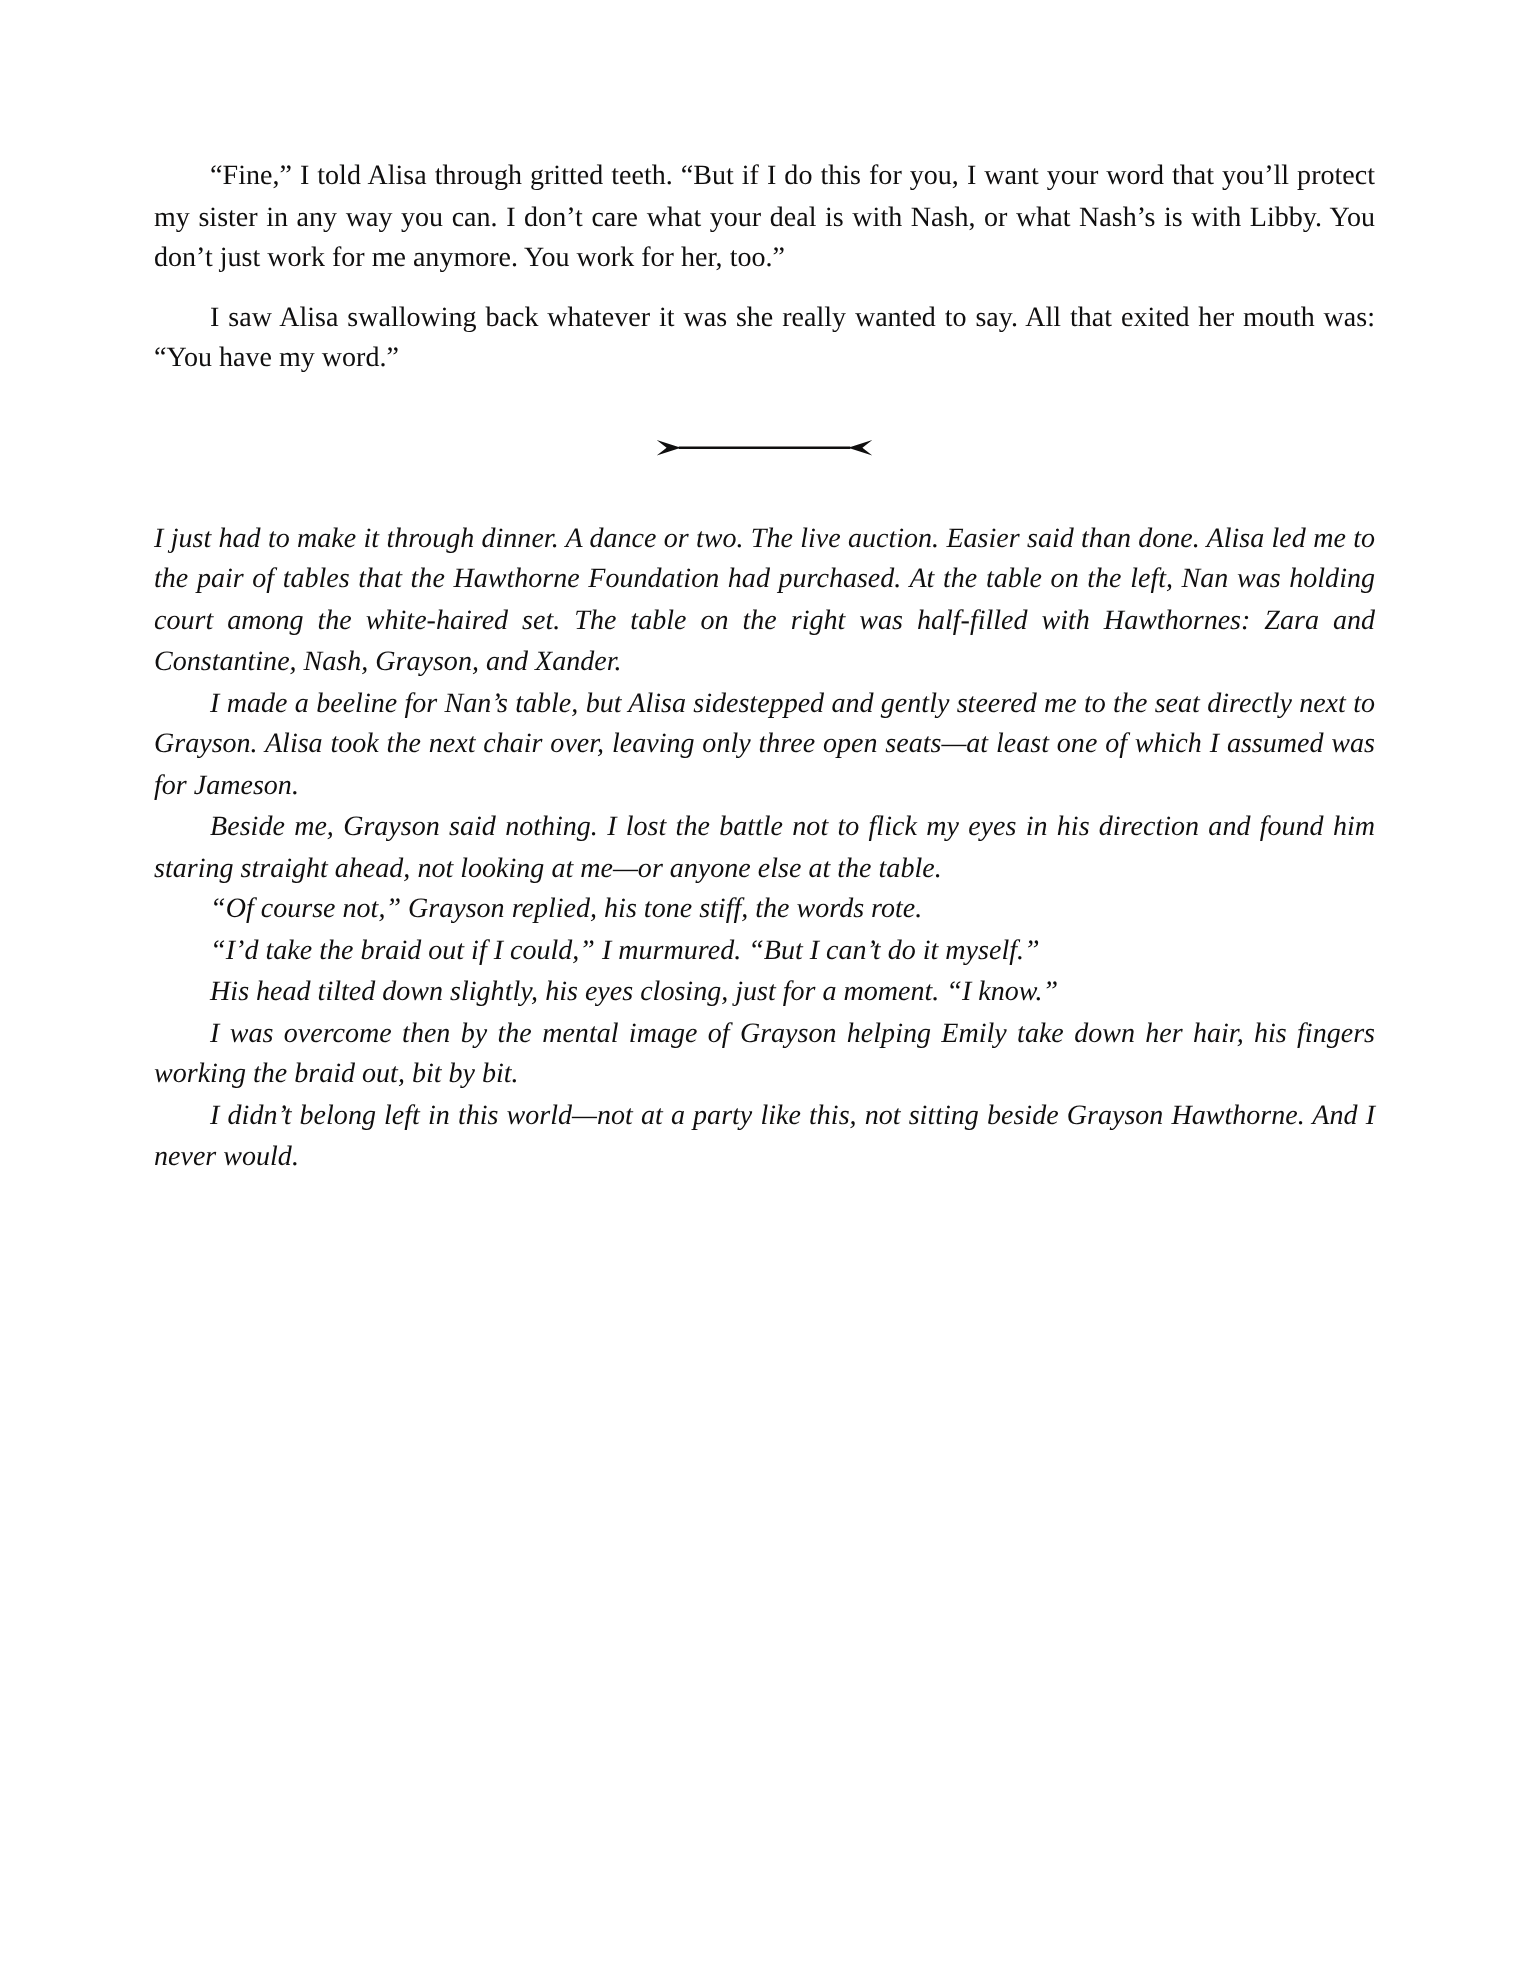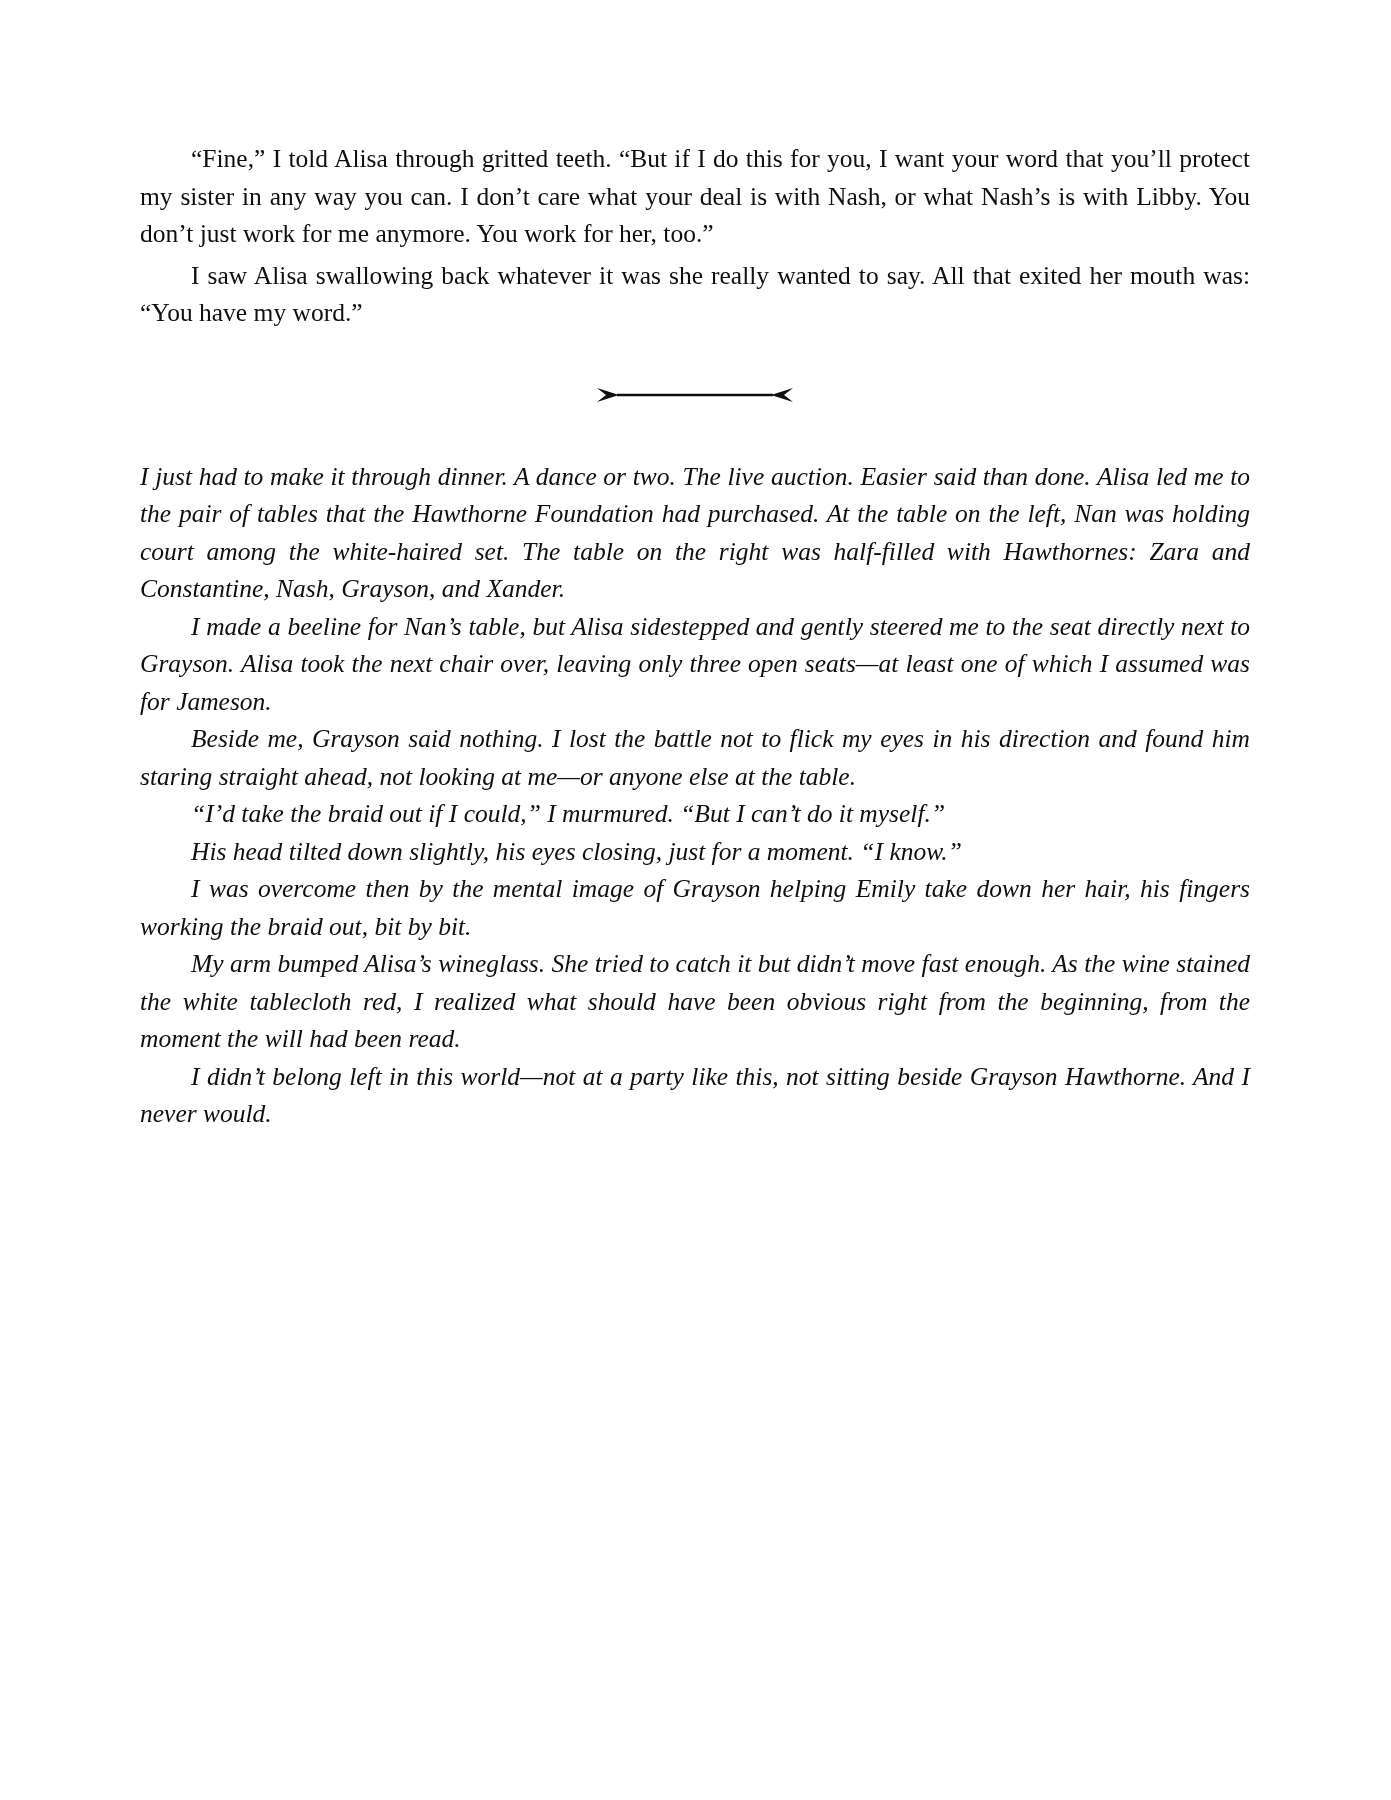--- a/index.html
+++ b/index.html
@@ -29,21 +29,21 @@
     line-height: 37.5px;
     text-align: justify;
     text-justify: inter-word;
     text-indent: 2.0em;
     hyphens: none;
   }
   p.para.noindent {
     text-indent: 0;
   }
   .block-top p.para + p.para {
-    margin-top: 4px;
+    margin-top: 16px;
   }
   .divider {
     height: 126px;
     display: flex;
     align-items: center;
     justify-content: center;
   }
   .divider-orn {
     position: relative;
     width: 196px;
@@ -75,21 +75,21 @@
           <polygon points="0,6 22,13 0,20 9,13" fill="#100f0f"></polygon>
           <polygon points="196,6 174,13 196,20 187,13" fill="#100f0f"></polygon>
         </svg>
       </div>
     </div>
 
     <div class="block-bottom">
       <p class="para noindent">I just had to make it through dinner. A dance or two. The live auction. Easier said than done. Alisa led me to the pair of tables that the Hawthorne Foundation had purchased. At the table on the left, Nan was holding court among the white-haired set. The table on the right was half-filled with Hawthornes: Zara and Constantine, Nash, Grayson, and Xander.</p>
       <p class="para">I made a beeline for Nan’s table, but Alisa sidestepped and gently steered me to the seat directly next to Grayson. Alisa took the next chair over, leaving only three open seats—at least one of which I assumed was for Jameson.</p>
       <p class="para">Beside me, Grayson said nothing. I lost the battle not to flick my eyes in his direction and found him staring straight ahead, not looking at me—or anyone else at the table.</p>
+      <p class="para">“Of course not,” Grayson replied, his tone stiff, the words rote.</p>
       <p class="para">“I’d take the braid out if I could,” I murmured. “But I can’t do it myself.”</p>
       <p class="para">His head tilted down slightly, his eyes closing, just for a moment. “I know.”</p>
       <p class="para">I was overcome then by the mental image of Grayson helping Emily take down her hair, his fingers working the braid out, bit by bit.</p>
-      <p class="para">My arm bumped Alisa’s wineglass. She tried to catch it but didn’t move fast enough. As the wine stained the white tablecloth red, I realized what should have been obvious right from the beginning, from the moment the will had been read.</p>
       <p class="para">I didn’t belong left in this world—not at a party like this, not sitting beside Grayson Hawthorne. And I never would.</p>
     </div>
 
   </div>
 </div>
 
 </body></html>

